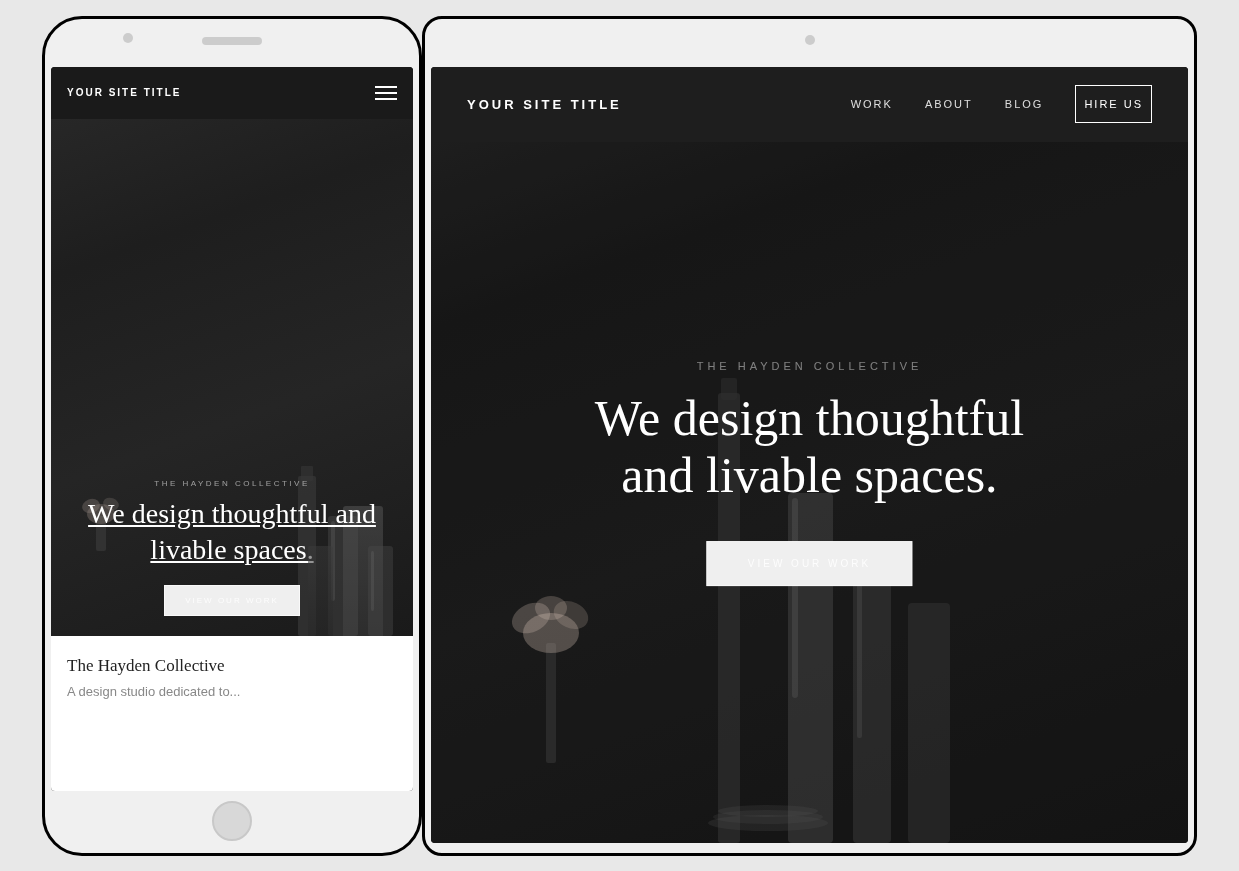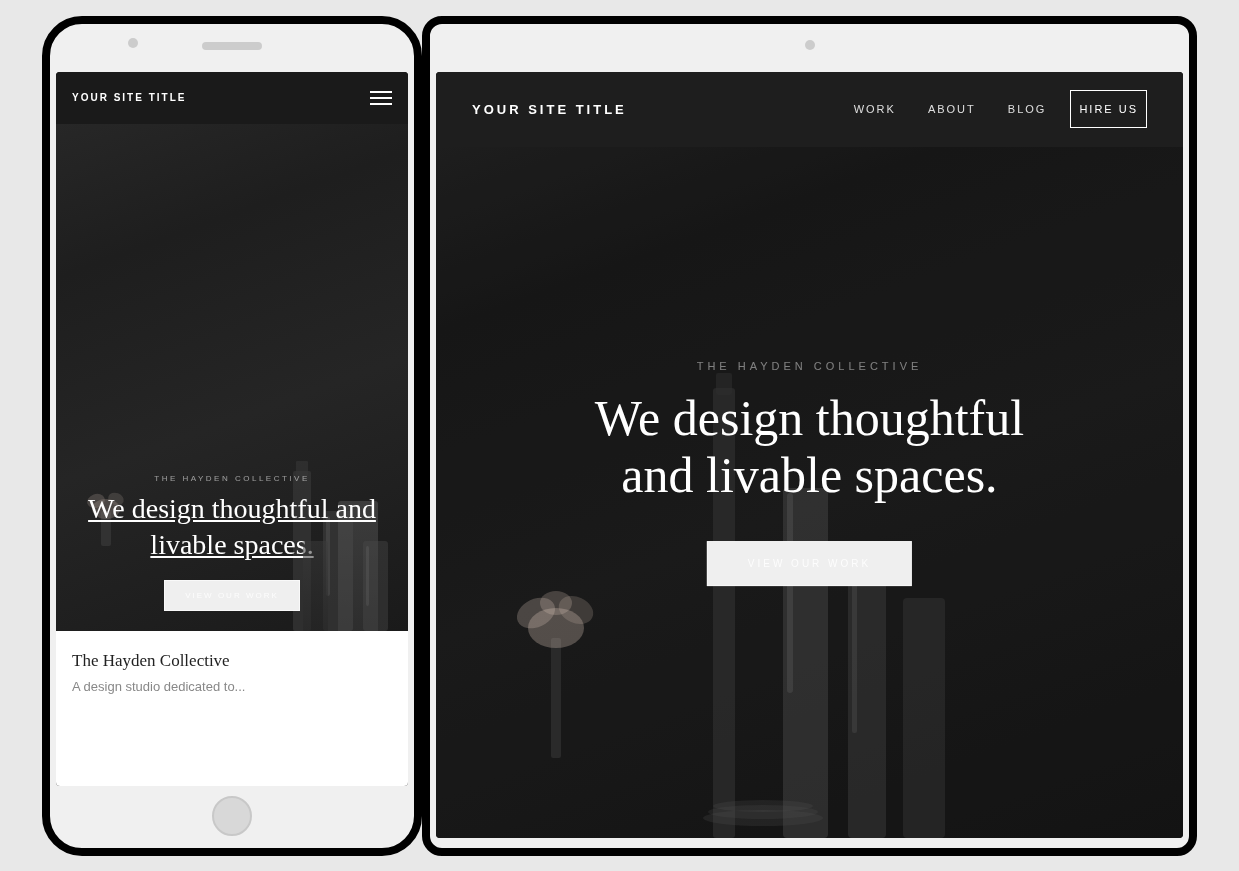--- a/index.html
+++ b/index.html
@@ -13,21 +13,21 @@
       justify-content: center;
       gap: 0;
       font-family: 'Georgia', serif;
       overflow: hidden;
     }
 
     
     .device-shell {
       background: #f0f0f0;
       border-radius: 40px;
-      border: 8px solid #000000;
+      border: 3px solid #000000;
       position: relative;
       overflow: hidden;
     }
 
     
     .mobile-shell {
       width: 380px;
       height: 840px;
       margin-left: 20px;
       flex-shrink: 0;
@@ -284,21 +284,21 @@
       text-transform: uppercase;
       font-family: 'Arial', sans-serif;
       font-weight: 600;
       flex: 1;
     }
 
     .desktop-nav-links {
       display: flex;
       align-items: center;
       gap: 32px;
-      margin-right: 24px;
+      margin-right: 32px;
     }
 
     .desktop-nav-link {
       color: rgba(255,255,255,0.85);
       font-size: 11px;
       letter-spacing: 2px;
       text-transform: uppercase;
       font-family: 'Arial', sans-serif;
       cursor: pointer;
       text-decoration: none;

